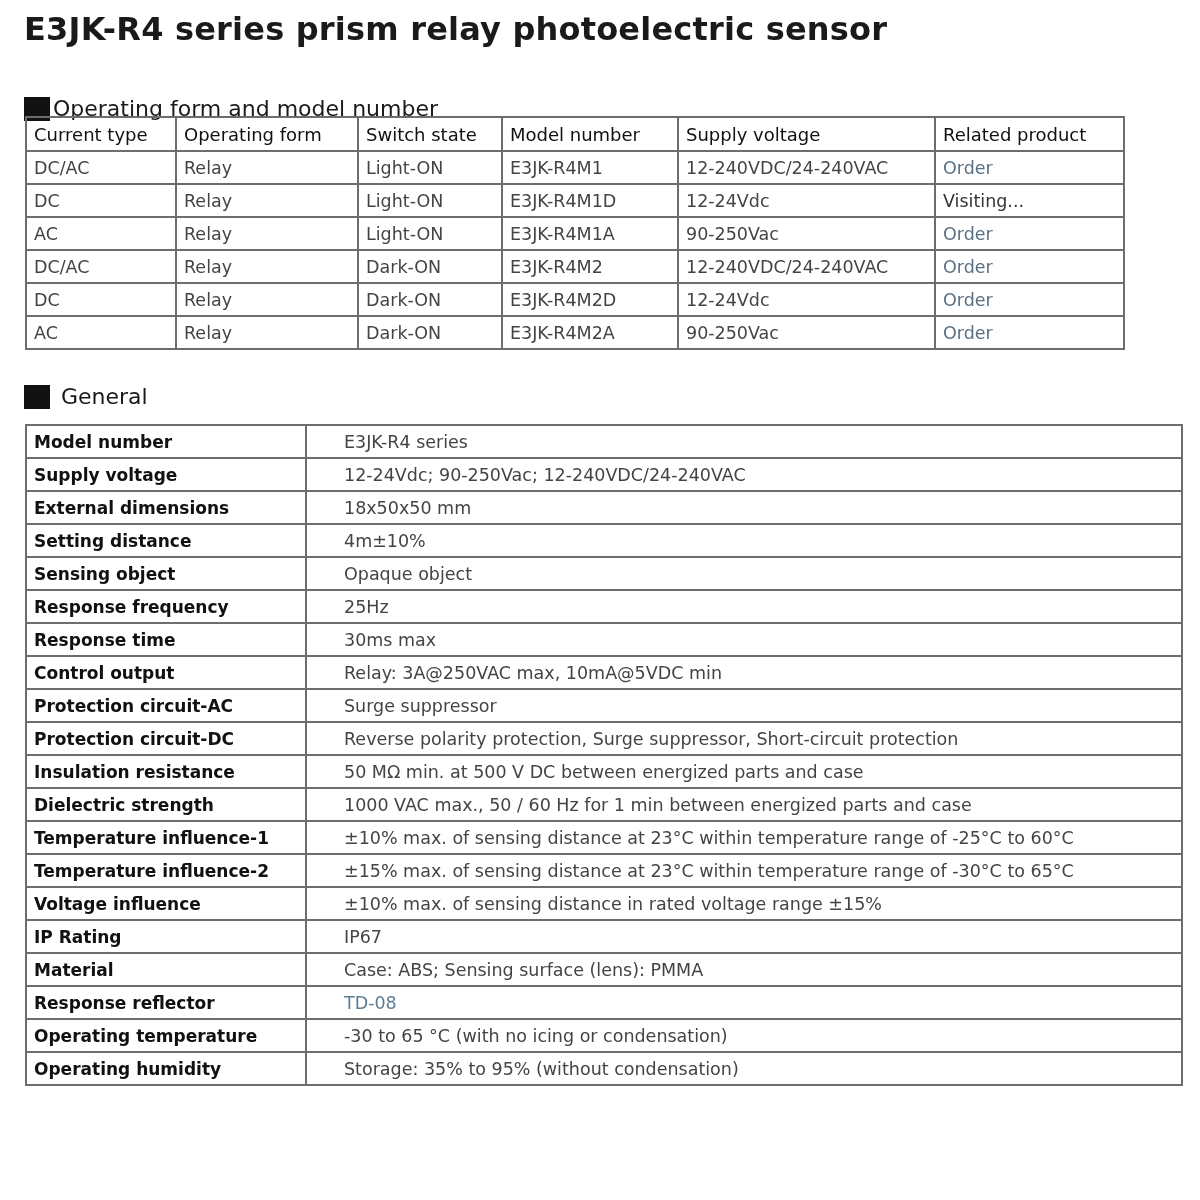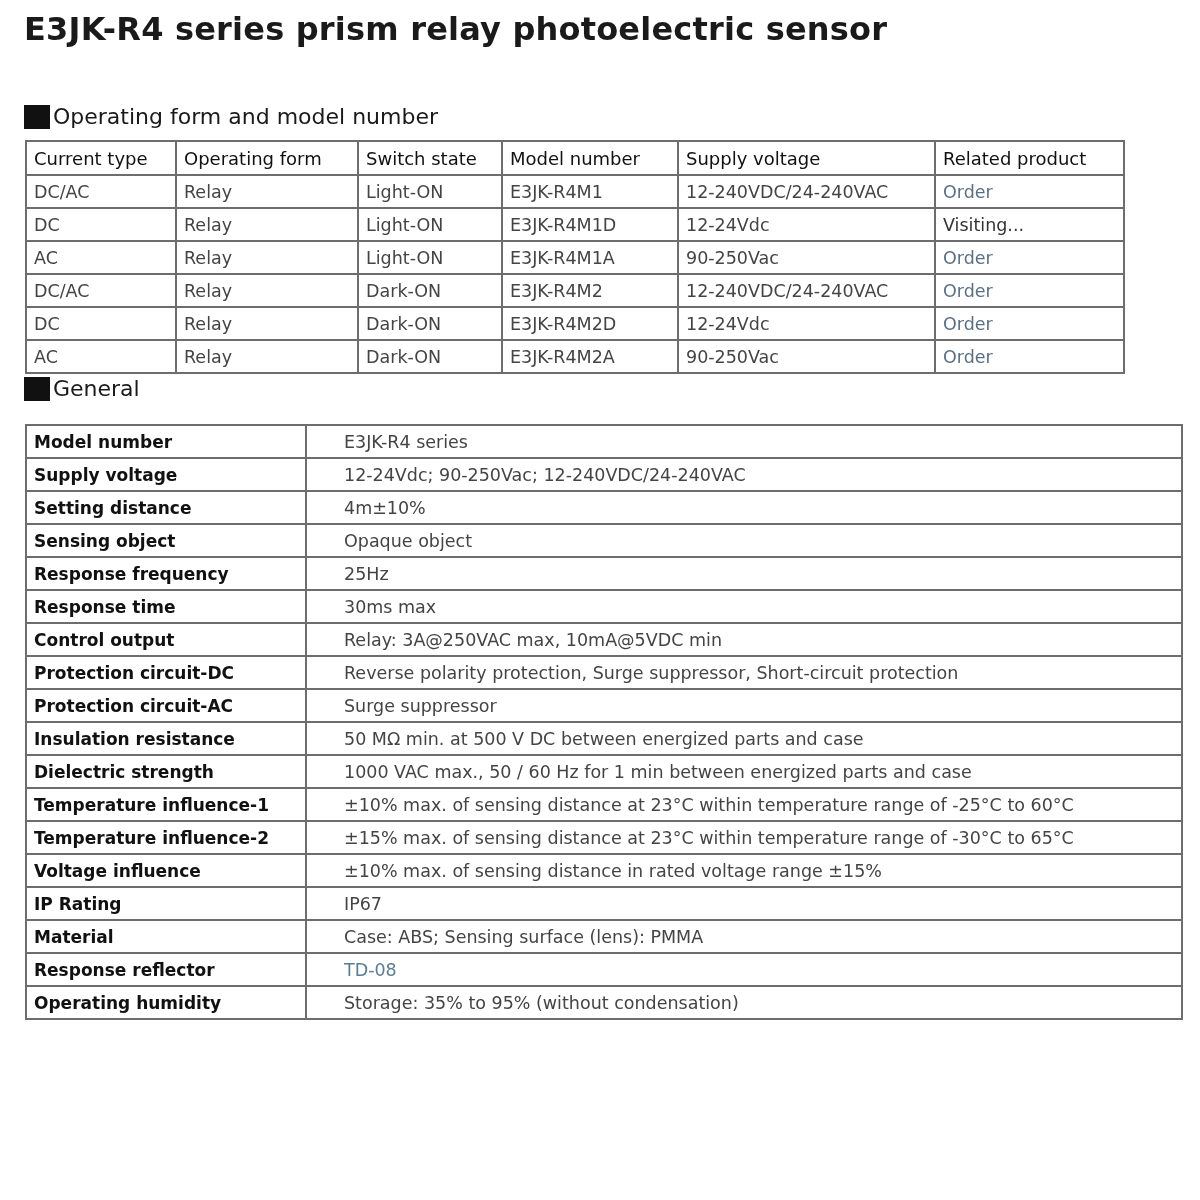--- a/index.html
+++ b/index.html
@@ -35,39 +35,39 @@
       align-items: center;
       white-space: nowrap;
     }
     .section-heading .marker {
       display: inline-block;
       width: 26px;
       height: 24px;
       background: #111;
       margin-right: 3px;
     }
-    .sec1 { top: 104px; text-align: center; }
-    .sec2 { top: 376px; }
+    .sec1 { top: 96px; text-align: center; }
+    .sec2 { top: 384px; gap: 8px; }
 
     table {
       position: absolute;
       border-collapse: collapse;
       table-layout: fixed;
       font-size: 17.5px;
     }
     table td, table th {
       border: 2px solid #6d6d6d;
       padding: 0 7px;
       text-align: left;
       white-space: nowrap;
       overflow: hidden;
     }
     #model-table {
       left: 25px;
-      top: 140px;
+      top: 116px;
       width: 1098px;
       border: 2.5px solid #333;
     }
     #model-table th {
       height: 32px;
       font-weight: normal;
       color: #111;
       font-size: 18px;
     }
     #model-table td {
@@ -197,48 +197,52 @@
   <tbody>
     <tr>
       <td class="label">Model number</td>
       <td class="value">E3JK-R4 series</td>
     </tr>
     <tr>
       <td class="label">Supply voltage</td>
       <td class="value">12-24Vdc; 90-250Vac; 12-240VDC/24-240VAC</td>
     </tr>
     <tr>
+      <td class="label">External dimensions</td>
+      <td class="value">18x50x50 mm</td>
+    </tr>
+    <tr>
       <td class="label">Setting distance</td>
       <td class="value">4m±10%</td>
     </tr>
     <tr>
       <td class="label">Sensing object</td>
       <td class="value">Opaque object</td>
     </tr>
     <tr>
       <td class="label">Response frequency</td>
       <td class="value">25Hz</td>
     </tr>
     <tr>
       <td class="label">Response time</td>
       <td class="value">30ms max</td>
     </tr>
     <tr>
       <td class="label">Control output</td>
       <td class="value">Relay: 3A@250VAC max, 10mA@5VDC min</td>
     </tr>
     <tr>
+      <td class="label">Protection circuit-AC</td>
+      <td class="value">Surge suppressor</td>
+    </tr>
+    <tr>
       <td class="label">Protection circuit-DC</td>
       <td class="value">Reverse polarity protection, Surge suppressor, Short-circuit protection</td>
     </tr>
     <tr>
-      <td class="label">Protection circuit-AC</td>
-      <td class="value">Surge suppressor</td>
-    </tr>
-    <tr>
       <td class="label">Insulation resistance</td>
       <td class="value">50 MΩ min. at 500 V DC between energized parts and case</td>
     </tr>
     <tr>
       <td class="label">Dielectric strength</td>
       <td class="value">1000 VAC max., 50 / 60 Hz for 1 min between energized parts and case</td>
     </tr>
     <tr>
       <td class="label">Temperature influence-1</td>
       <td class="value">±10% max. of sensing distance at 23°C within temperature range of -25°C to 60°C</td>
@@ -257,17 +261,21 @@
     </tr>
     <tr>
       <td class="label">Material</td>
       <td class="value">Case: ABS; Sensing surface (lens): PMMA</td>
     </tr>
     <tr>
       <td class="label">Response reflector</td>
       <td class="value link">TD-08</td>
     </tr>
     <tr>
+      <td class="label">Operating temperature</td>
+      <td class="value">-30 to 65 °C (with no icing or condensation)</td>
+    </tr>
+    <tr>
       <td class="label">Operating humidity</td>
       <td class="value">Storage: 35% to 95% (without condensation)</td>
     </tr>
   </tbody>
 </table>
 
 </body></html>

